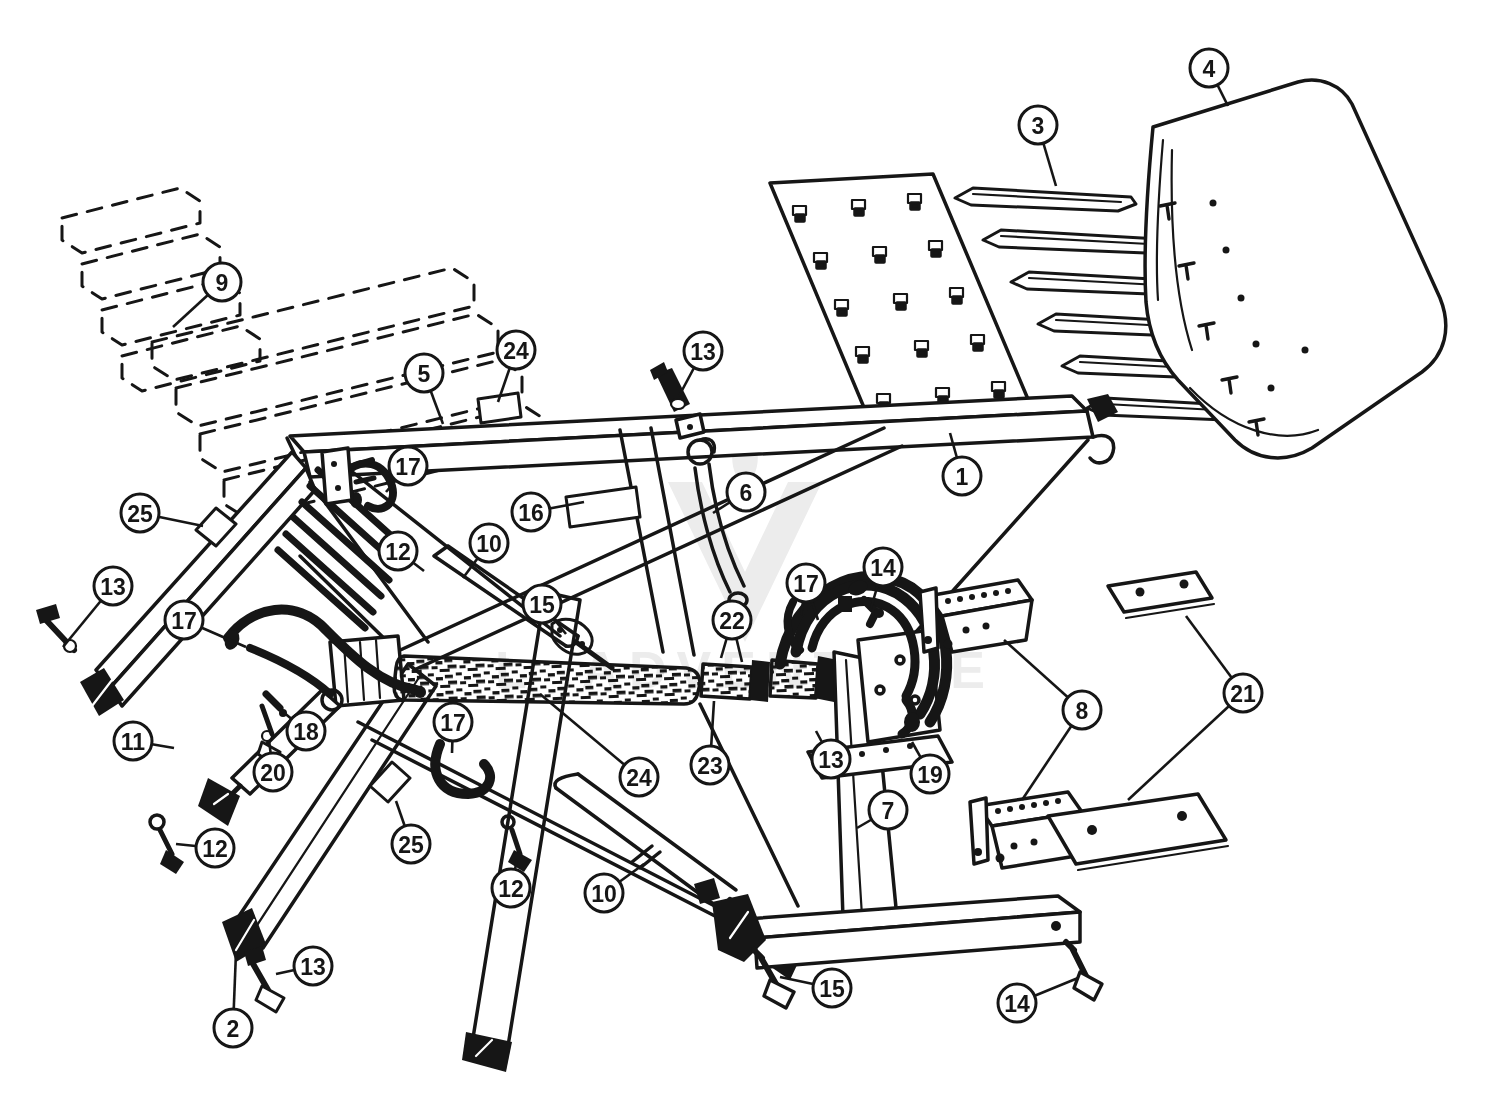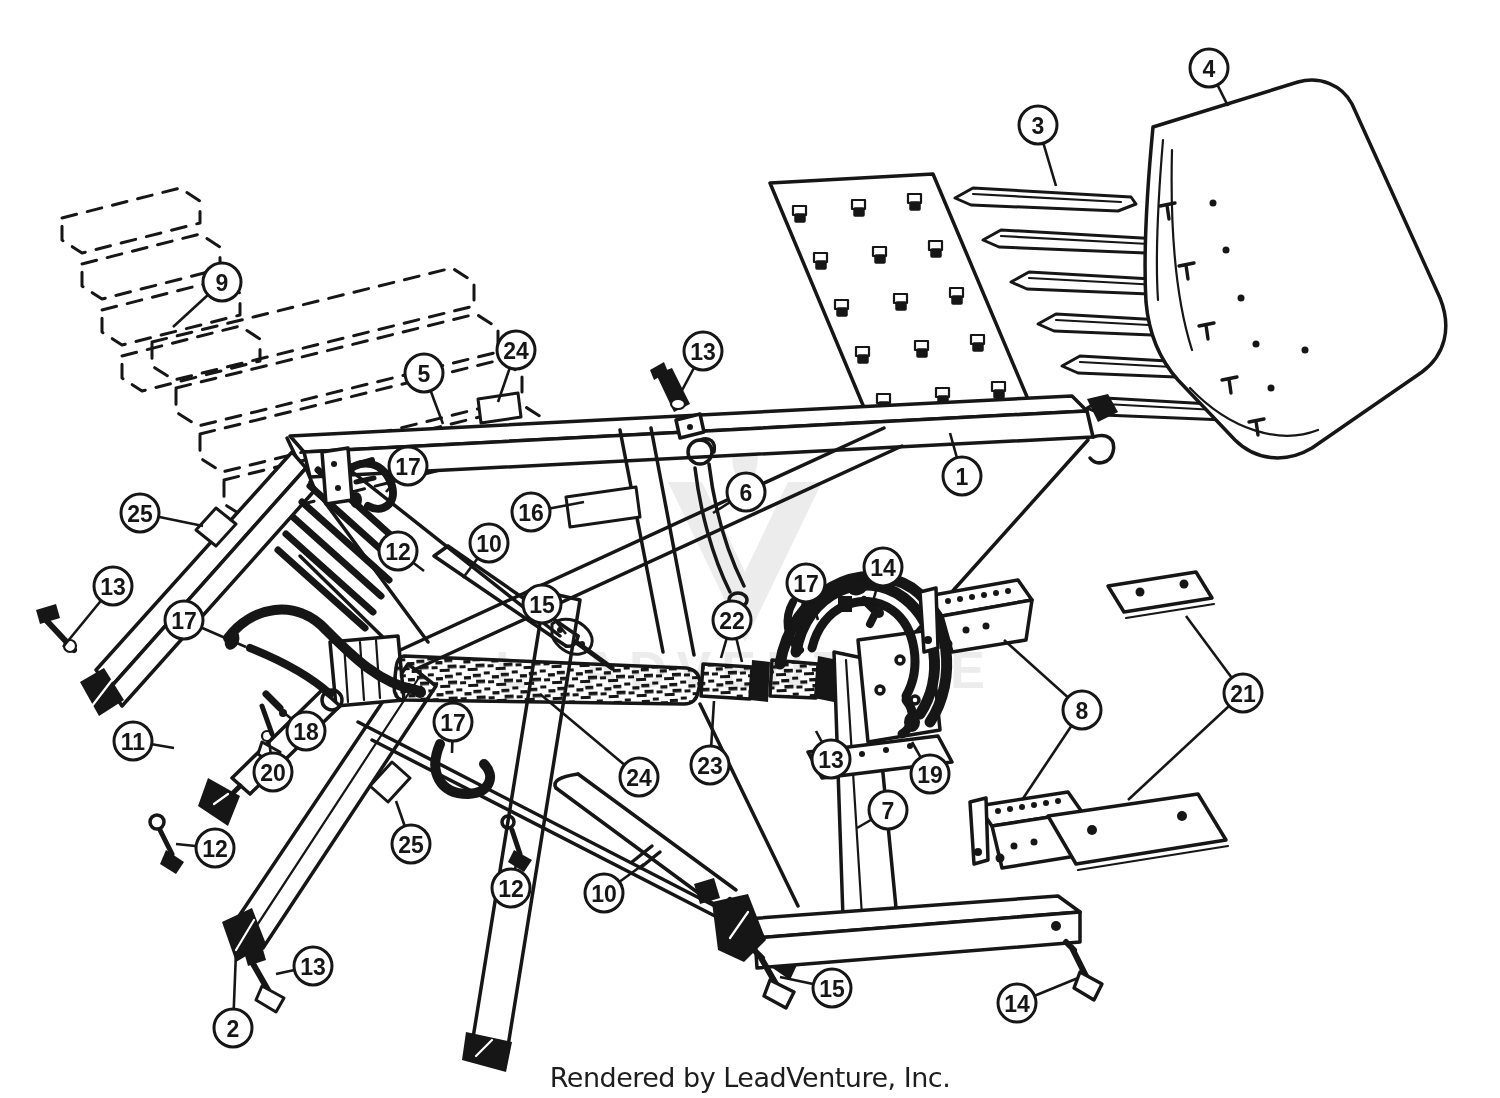--- a/index.html
+++ b/index.html
@@ -470,14 +470,13 @@
         <text x="962" y="477" text-anchor="middle" dominant-baseline="central" class="callout-text">1</text>
         <line x1="1038" y1="125" x2="1056" y2="186" class="leader"></line>
         <circle cx="1038" cy="125" r="19" class="callout-circle"></circle>
         <text x="1038" y="126" text-anchor="middle" dominant-baseline="central" class="callout-text">3</text>
         <line x1="1209" y1="68" x2="1228" y2="106" class="leader"></line>
         <circle cx="1209" cy="68" r="19" class="callout-circle"></circle>
         <text x="1209" y="69" text-anchor="middle" dominant-baseline="central" class="callout-text">4</text>
       </g>
   </svg>
 
-  <div class="caption">Rendered by LeadVenture, Inc.</div>
 </div>
 
 </body></html>

